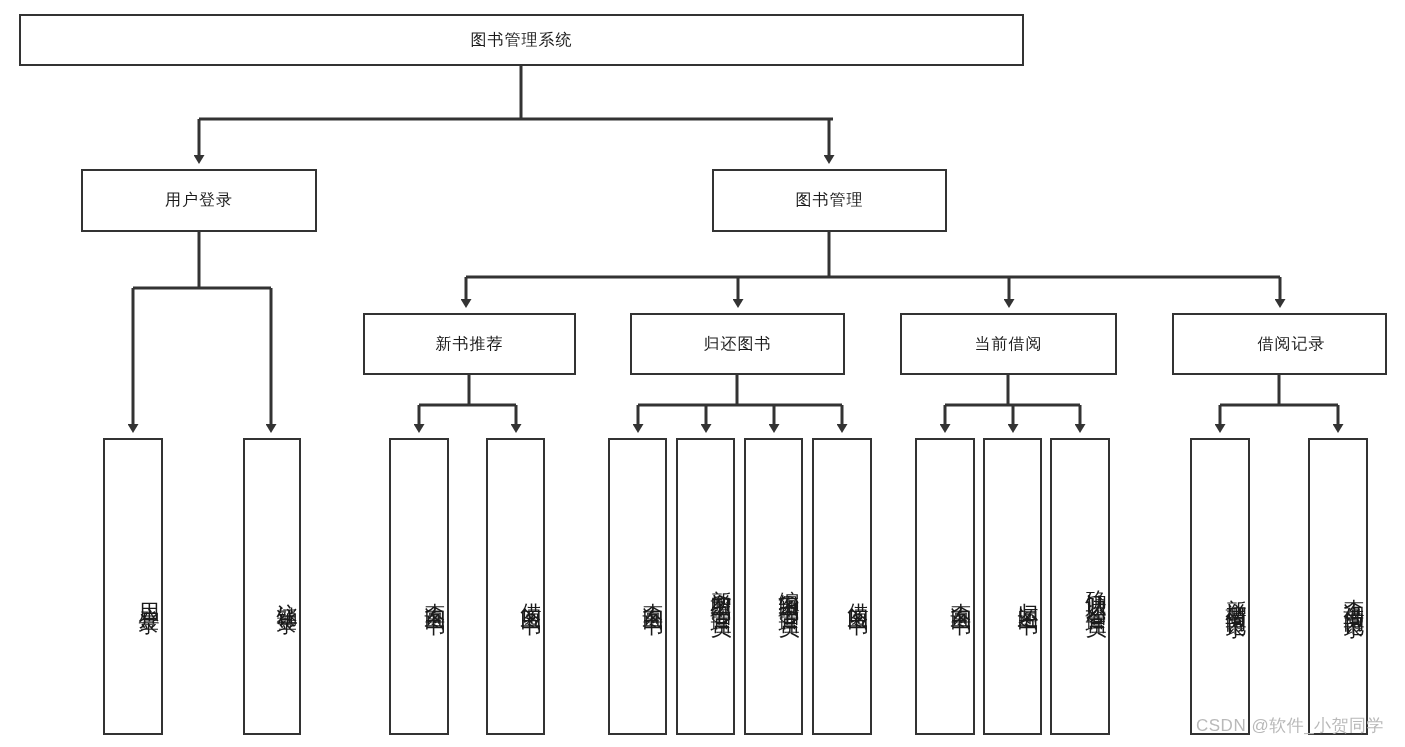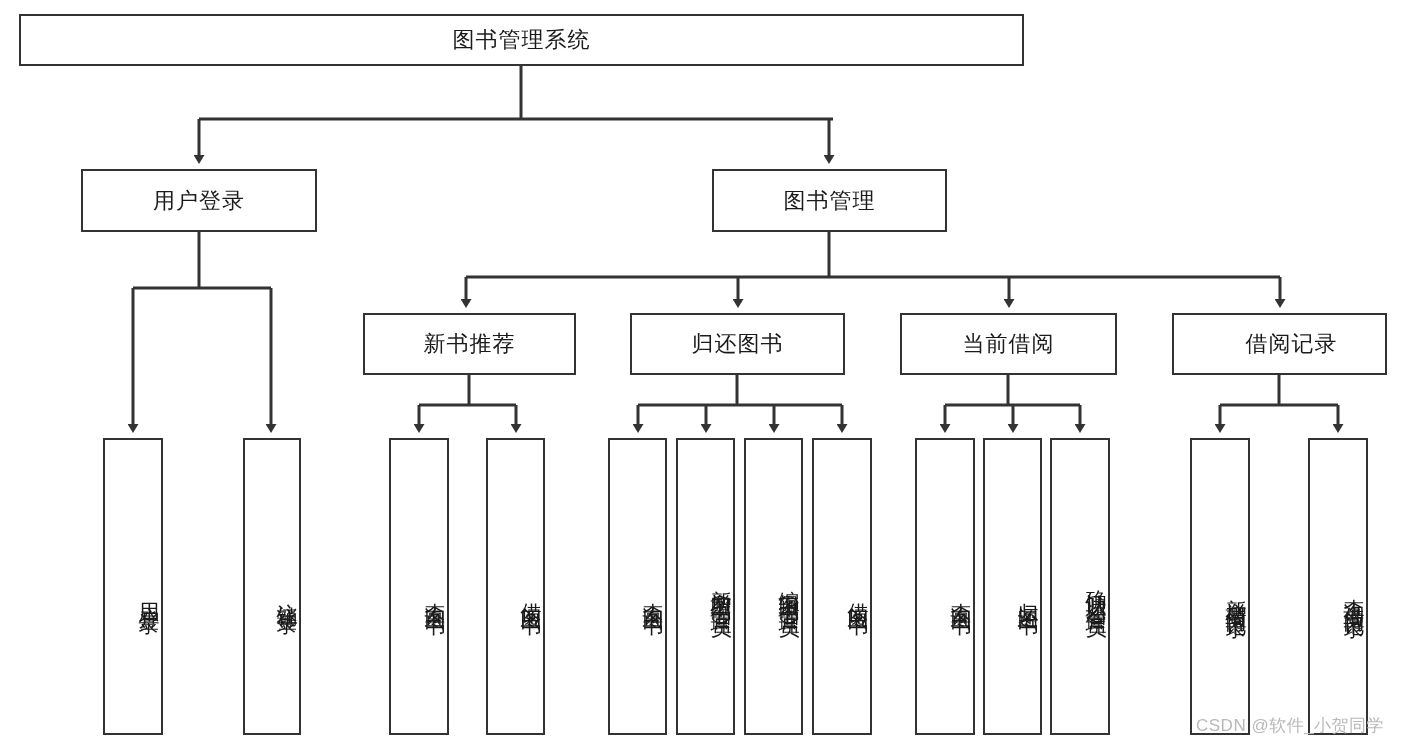--- a/index.html
+++ b/index.html
@@ -27,21 +27,21 @@
   .node {
     position: absolute;
     box-sizing: border-box;
     border: 2px solid #333333;
     background: #ffffff;
     color: #1a1a1a;
     display: flex;
     align-items: center;
     justify-content: center;
     text-align: center;
-    font-size: 22px;
+    font-size: 16px;
     line-height: 1.15;
     letter-spacing: 1px;
   }
   .node.vert {
     writing-mode: vertical-rl;
     text-orientation: upright;
     align-items: flex-start;
     justify-content: center;
     padding-top: 14px;
     letter-spacing: 4px;

